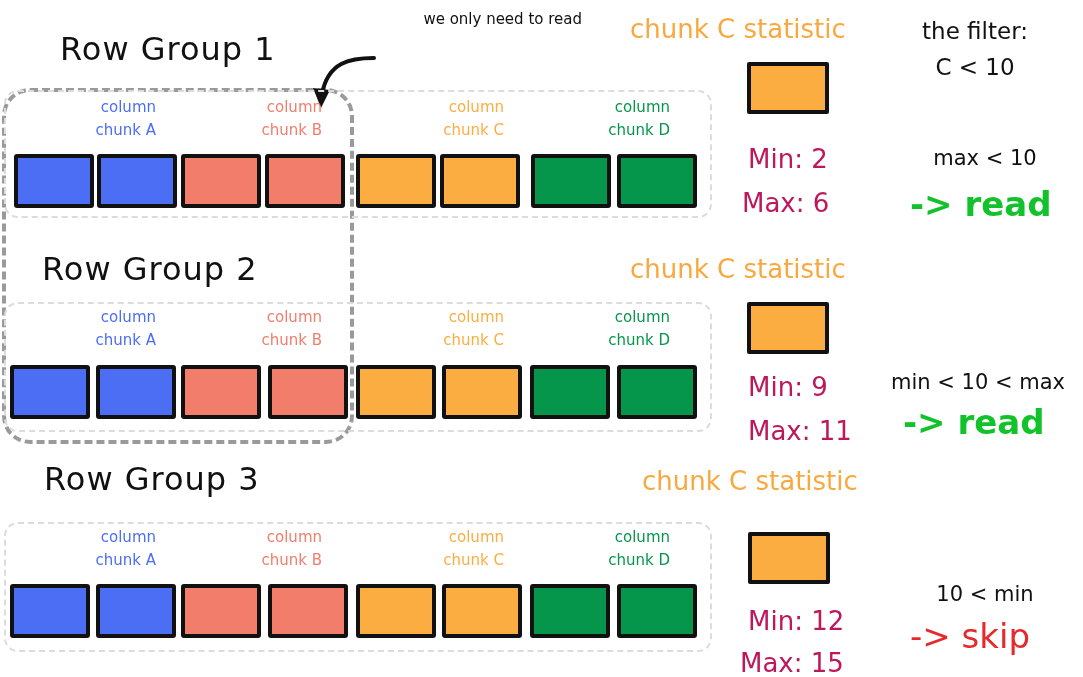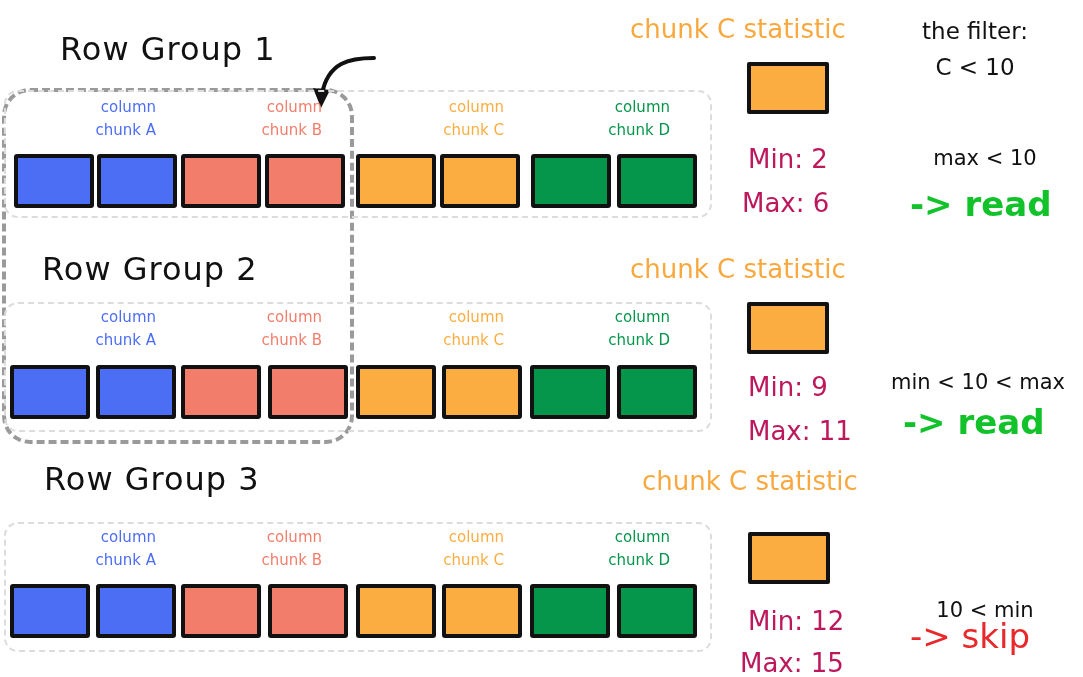--- a/index.html
+++ b/index.html
@@ -16,20 +16,21 @@
   .verdict{font-size:34px;font-weight:bold;white-space:nowrap;}
   .note{font-size:15px;color:#111;text-align:right;line-height:22px;white-space:nowrap;}
   .highlight{border:4px dashed #9a9a9a;border-radius:28px;box-sizing:border-box;}
 </style>
 </head>
 <body>
 
 <div class="abs highlight" style="left:2px;top:88px;width:352px;height:356px;"></div>
 
 <div class="abs note" style="left:360px;top:8px;width:222px;">
+  <div>we only need to read</div>
 </div>
 <svg class="abs" style="left:300px;top:50px;" width="80" height="64" viewBox="0 0 80 64">
   <path d="M74 8 C 50 8, 28 12, 22 44" stroke="#111" stroke-width="4" fill="none" stroke-linecap="round"></path>
   <path d="M13 38 L21 58 L30 40 Z" fill="#111"></path>
 </svg>
 
 <div class="abs cond" style="left:900px;top:18px;width:150px;font-size:23px;">the filter:</div>
 <div class="abs cond" style="left:900px;top:54px;width:150px;font-size:23px;">C &lt; 10</div>
 
 <div class="abs rg-title" style="left:60px;top:30px;">Row Group 1</div>
@@ -130,14 +131,14 @@
 <div class="abs chunk" style="left:268px;top:584px;background:#f27d6b;"></div>
 <div class="abs chunk" style="left:356px;top:584px;background:#fbad41;"></div>
 <div class="abs chunk" style="left:442px;top:584px;background:#fbad41;"></div>
 <div class="abs chunk" style="left:530px;top:584px;background:#05964b;"></div>
 <div class="abs chunk" style="left:617px;top:584px;background:#05964b;"></div>
 
 <div class="abs stat-title" style="left:642px;top:466px;">chunk C statistic</div>
 <div class="abs stat-box" style="left:748px;top:532px;"></div>
 <div class="abs stat-text" style="left:748px;top:606px;">Min: 12</div>
 <div class="abs stat-text" style="left:740px;top:648px;">Max: 15</div>
-<div class="abs cond" style="left:900px;top:582px;width:170px;margin-top:16px;">10 &lt; min</div>
+<div class="abs cond" style="left:900px;top:582px;width:170px;">10 &lt; min</div>
 <div class="abs verdict" style="left:910px;top:616px;color:#e8282a;font-weight:normal;">-&gt; skip</div>
 
 </body></html>

